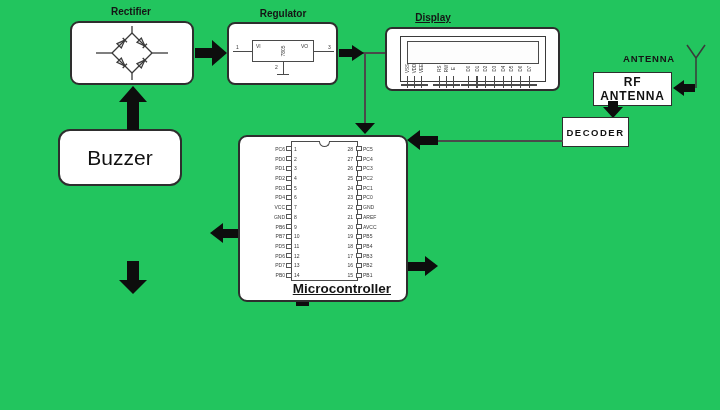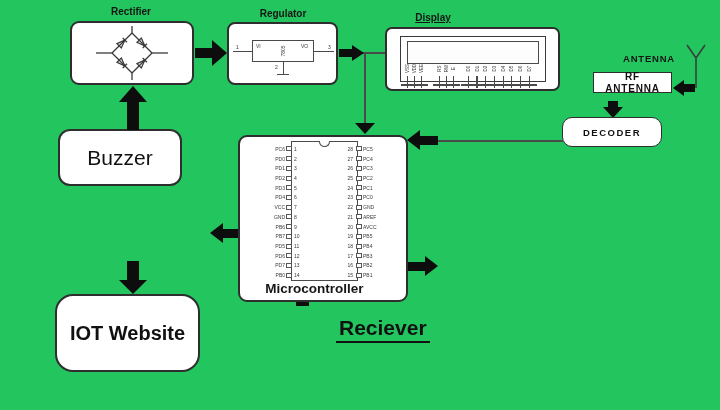--- a/index.html
+++ b/index.html
@@ -182,31 +182,31 @@
   <svg style="position:absolute; left:684px; top:42px;" width="24" height="48" viewBox="0 0 24 48">
     <g stroke="#3a3a3a" stroke-width="1.5" fill="none">
       <line x1="12" y1="16" x2="3" y2="3"></line>
       <line x1="12" y1="16" x2="21" y2="3"></line>
       <line x1="12" y1="16" x2="12" y2="46"></line>
     </g>
   </svg>
   <div class="shaft" style="left:684px; top:84px; width:11px; height:8px;"></div>
   <div class="tri head-l sm" style="left:673px; top:80px;"></div>
 
-  <div class="bx" style="left:593px; top:72px; width:79px; height:21px; border-width:1.5px; font-size:10px; font-weight:700; letter-spacing:0.8px; line-height:1.2;">
+  <div class="bx" style="left:593px; top:72px; width:79px; height:34px; border-width:1.5px; font-size:12px; font-weight:700; letter-spacing:0.8px; line-height:1.2;">
     <div>
         <div>RF</div>
          <div>ANTENNA</div>
       </div>
   </div>
 
   <div class="shaft" style="left:608px; top:101px; width:10px; height:7px;"></div>
   <div class="tri head-d sm" style="left:603px; top:107px;"></div>
 
-  <div class="bx" style="left:562px; top:117px; width:100px; height:30px; border-width:1.5px; font-size:9.5px; font-weight:700; letter-spacing:1.5px;border-radius:10px;">
+  <div class="bx" style="left:562px; top:117px; width:67px; height:30px; border-width:1.5px; font-size:9.5px; font-weight:700; letter-spacing:1.5px;">
     <span>DECODER</span>
   </div>
 
   <div class="ln" style="left:436px; top:140px; width:127px; height:1.5px;"></div>
   <div class="shaft" style="left:420px; top:136px; width:18px; height:9px;"></div>
   <div class="tri head-l" style="left:407px; top:130px;"></div>
 
   <div class="bx" style="left:238px; top:135px; width:170px; height:167px; border-radius:9px;"></div>
   <div style="position:absolute; left:291px; top:141px; width:67px; height:140px; border:1.5px solid #4a4a4a; box-sizing:border-box; background:#fff;"></div>
   <div style="position:absolute; left:319px; top:141px; width:11px; height:6px; border:1px solid #4a4a4a; border-top:none; border-radius:0 0 6px 6px; box-sizing:border-box; background:#fff;"></div>
@@ -347,33 +347,29 @@
         <span class="mcu-ll">PB0</span>
         <span class="mcu-sq"></span>
         <span class="mcu-ln">14</span>
         <span class="mcu-sp"></span>
         <span class="mcu-rn">15</span>
         <span class="mcu-sq"></span>
         <span class="mcu-rl">PB1</span>
       </div>
     </div>
 
-  <div style="position:absolute; left:238px; top:281px; width:153px; text-align:center; font-size:13.5px; font-weight:600; color:#151515;">Microcontroller</div>
+  <div style="position:absolute; left:238px; top:281px; width:153px; text-align:right; font-size:13.5px; font-weight:600; color:#151515;text-decoration:underline;">Microcontroller</div>
   <div class="shaft" style="left:296px; top:302px; width:13px; height:4px;"></div>
 
   <div class="shaft" style="left:223px; top:229px; width:15px; height:9px;"></div>
   <div class="tri head-l" style="left:210px; top:223px;"></div>
 
 
   <div class="shaft" style="left:127px; top:261px; width:12px; height:20px;"></div>
   <div class="tri head-d" style="left:119px; top:280px;"></div>
 
-  <div class="bx" style="left:55px; top:294px; width:145px; height:78px; border-radius:18px; font-size:20px; font-weight:700;">
-    <span>IOT Website</span>
-  </div>
 
   <div class="shaft" style="left:408px; top:262px; width:17px; height:9px;"></div>
   <div class="tri head-r md" style="left:425px; top:256px;"></div>
 
 
-  <div style="position:absolute; left:336px; top:316px; font-size:21px; font-weight:700; color:#111; border-bottom:2.5px solid #111; padding:0 3px 1px 3px;">Reciever</div>
 
 </div>
 
 </body></html>

